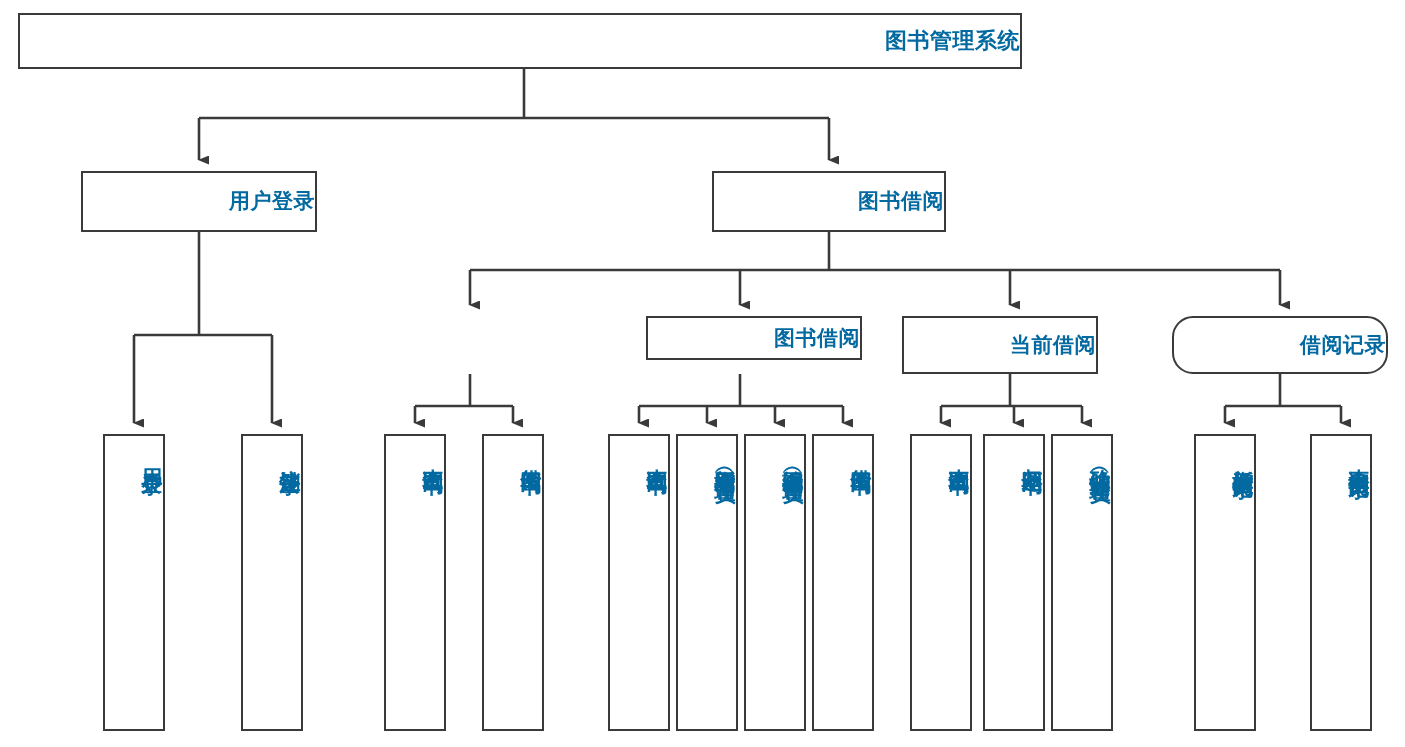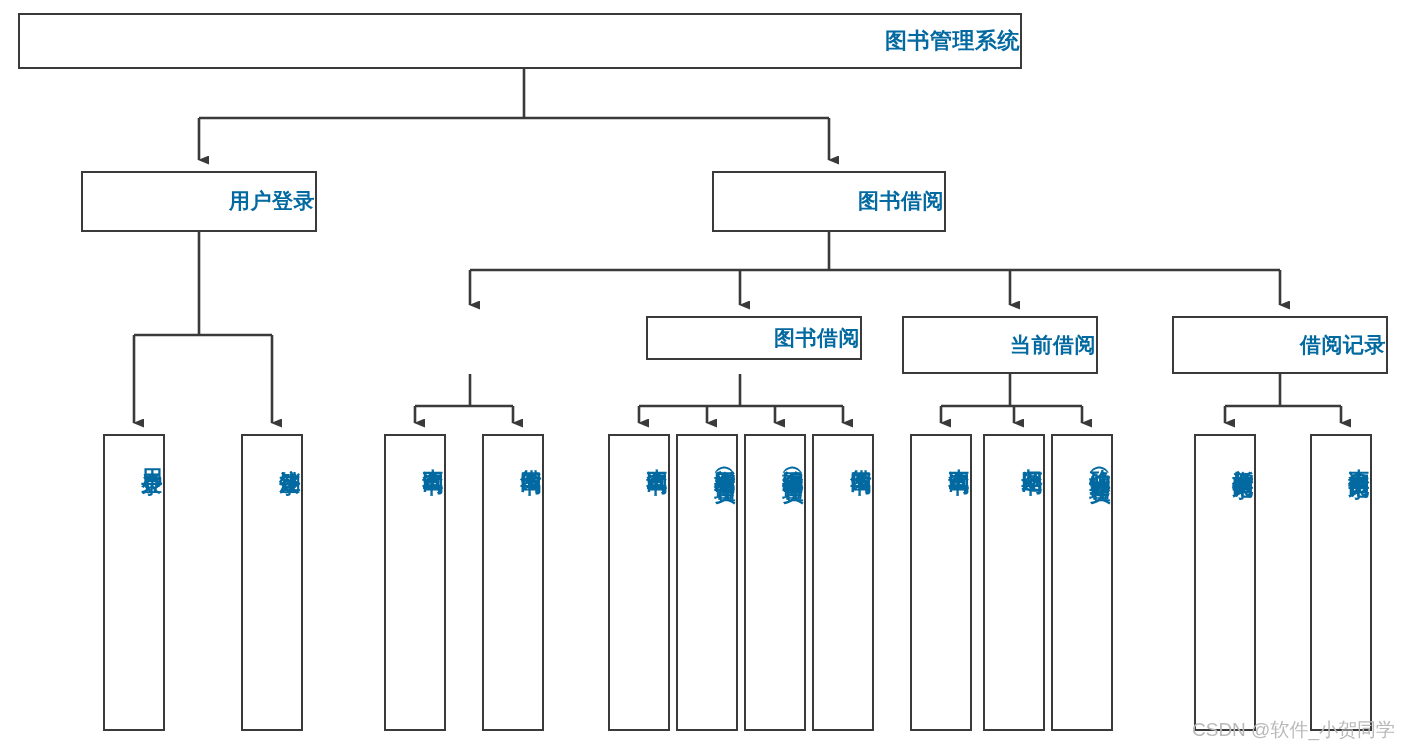--- a/index.html
+++ b/index.html
@@ -139,21 +139,21 @@
   <div class="node horiz" style="left: 712px; top: 171px; width: 234px; height: 61px;">
     <span class="label">图书借阅</span>
   </div>
 
   <div class="node horiz" style="left: 646px; top: 316px; width: 216px; height: 44px;">
     <span class="label">图书借阅</span>
   </div>
   <div class="node horiz" style="left: 902px; top: 316px; width: 196px; height: 58px;">
     <span class="label">当前借阅</span>
   </div>
-  <div class="node horiz" style="left: 1172px; top: 316px; width: 216px; height: 58px;">
+  <div class="node horiz" style="left: 1172px; top: 316px; width: 216px; height: 58px; border-radius: 21px;">
     <span class="label">借阅记录</span>
   </div>
 
   <div class="node vert" style="left: 103px; top: 434px; width: 62px; height: 297px;">
     <span class="label">用户登录</span>
   </div>
   <div class="node vert" style="left: 241px; top: 434px; width: 62px; height: 297px;">
     <span class="label">注销登录</span>
   </div>
   <div class="node vert" style="left: 384px; top: 434px; width: 62px; height: 297px;">
@@ -183,15 +183,14 @@
   <div class="node vert" style="left: 1051px; top: 434px; width: 62px; height: 297px;">
     <span class="label">确认归还（管理员）</span>
   </div>
   <div class="node vert" style="left: 1194px; top: 434px; width: 62px; height: 297px;">
     <span class="label">新增借阅记录</span>
   </div>
   <div class="node vert" style="left: 1310px; top: 434px; width: 62px; height: 297px;">
     <span class="label">查询借阅记录</span>
   </div>
 
-  <div class="watermark" style="left: 1192px; top: 717px; color: rgb(185, 185, 185);">CSDN @软件_小贺同学</div>
 
 </div>
 
 </body></html>

